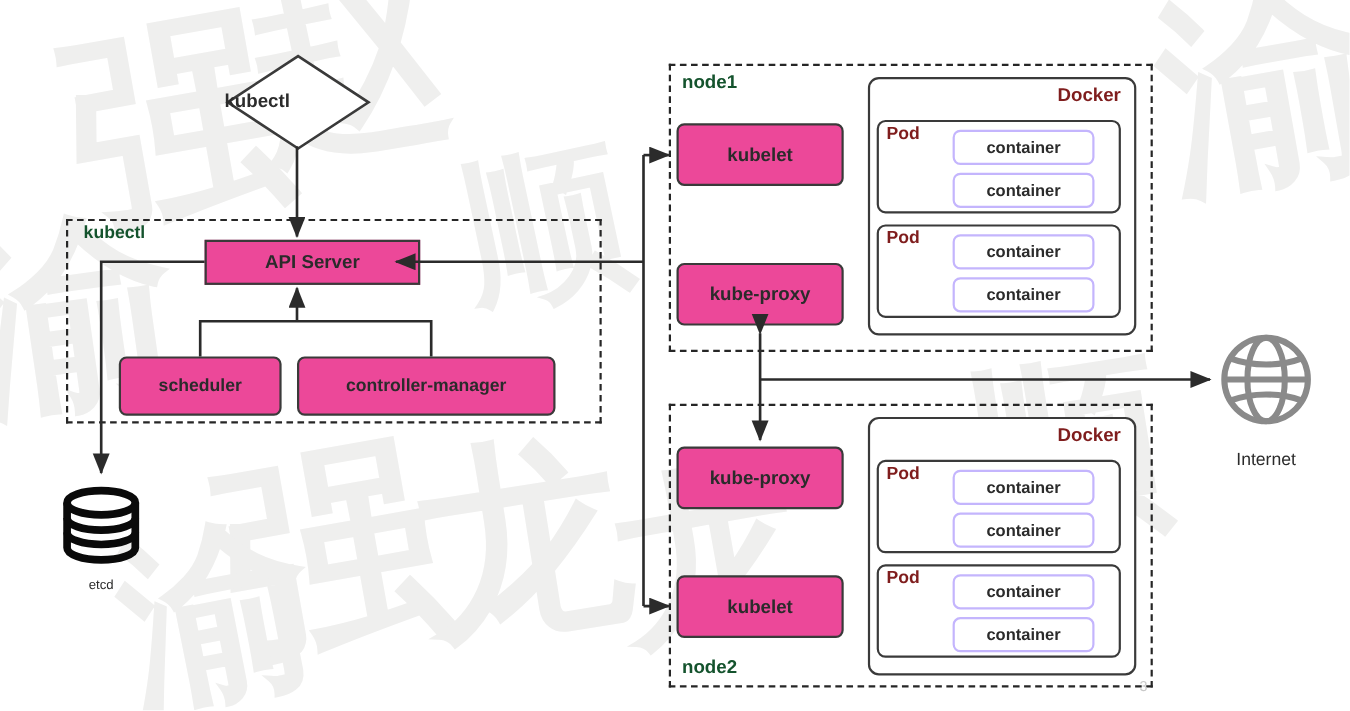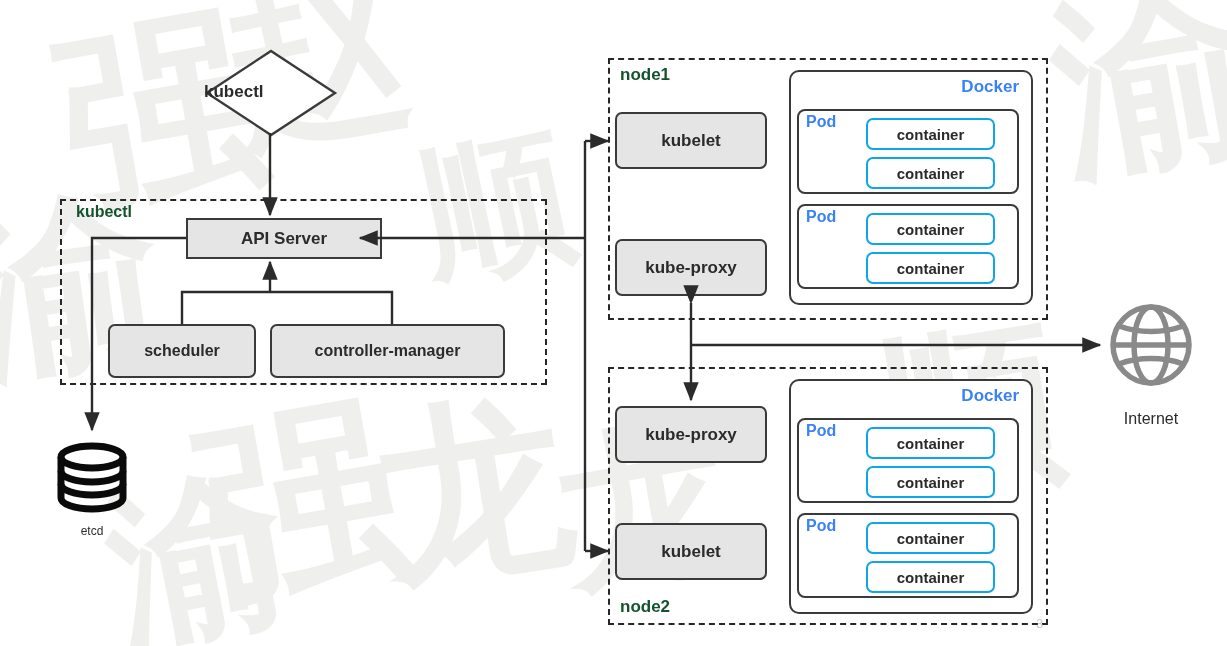--- a/index.html
+++ b/index.html
@@ -29,21 +29,21 @@
     pointer-events: none;
     line-height: 1;
     z-index: 0;
   }
 
   
   .box {
     position: absolute;
     box-sizing: border-box;
     border: 2px solid #3a3a3a;
-    background: #e5e5e5;
+    background: #ec4899;
     display: flex;
     align-items: center;
     justify-content: center;
     font-weight: 700;
     color: #2b2b2b;
     z-index: 3;
   }
   .box.sharp { border-radius: 0; }
   .box.round { border-radius: 7px; }
 
@@ -68,36 +68,36 @@
     position: absolute;
     box-sizing: border-box;
     border: 2px solid #3a3a3a;
     border-radius: 10px;
     background: #ffffff;
     z-index: 2;
   }
   .shell-label {
     position: absolute;
     font-weight: 700;
-    color: #3b82f6;
+    color: #7f1d1d;
     z-index: 4;
     white-space: nowrap;
   }
   .podbox {
     position: absolute;
     box-sizing: border-box;
     border: 2px solid #3a3a3a;
     border-radius: 8px;
     background: #ffffff;
     z-index: 3;
   }
   .cbox {
     position: absolute;
     box-sizing: border-box;
-    border: 2px solid #0ea5e9;
+    border: 2px solid #c4b5fd;
     border-radius: 7px;
     background: #ffffff;
     display: flex;
     align-items: center;
     justify-content: center;
     font-weight: 700;
     font-size: 15px;
     color: #2b2b2b;
     z-index: 4;
   }

